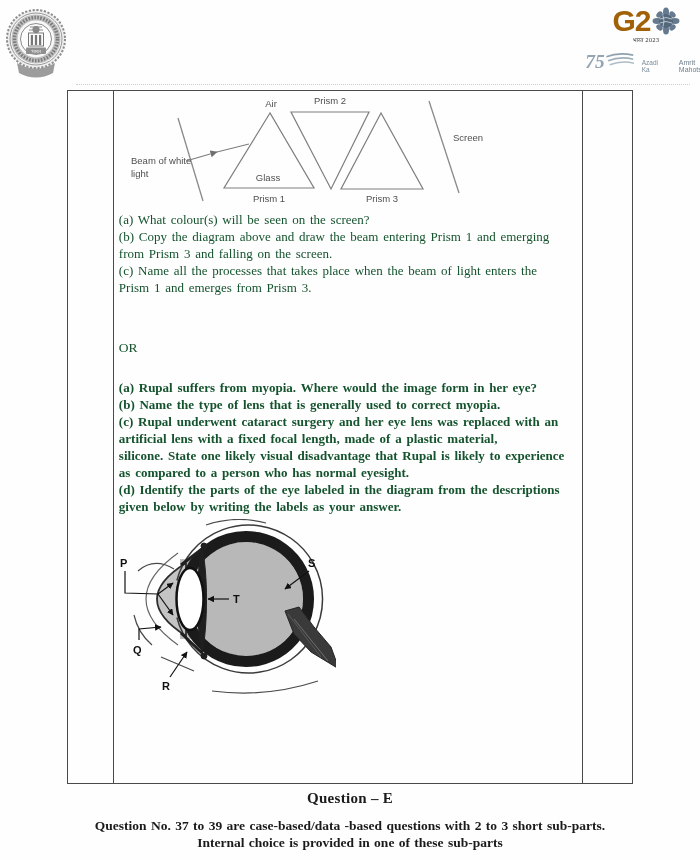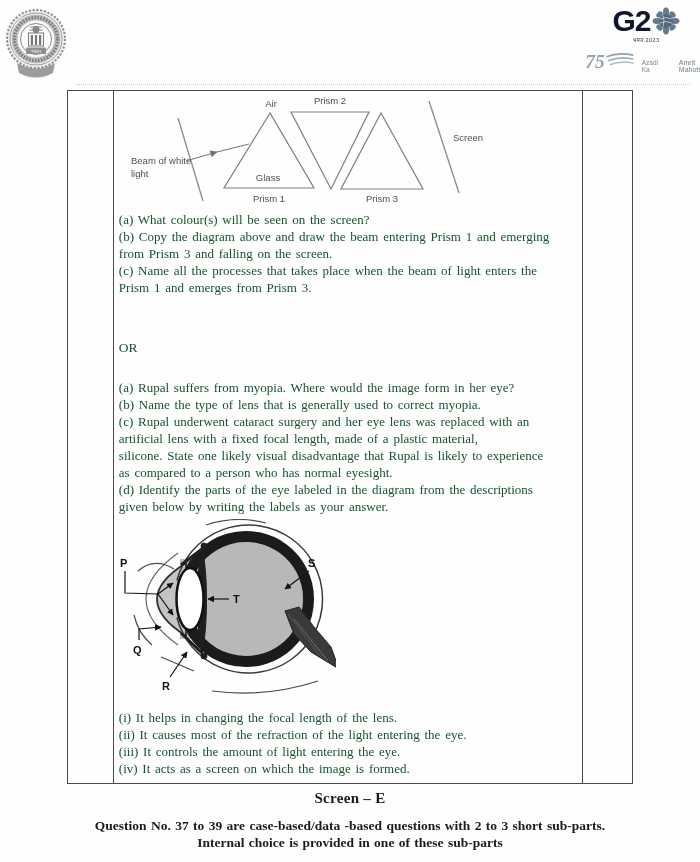--- a/index.html
+++ b/index.html
@@ -2,38 +2,38 @@
 <html><head>
 <meta charset="utf-8">
 <style>
   html,body{margin:0;padding:0;background:#ffffff;}
   .page{position:relative;width:700px;height:862px;background:#fefefe;overflow:hidden;
         font-family:"Liberation Serif",serif;color:#161616;}
   
   .cbse-logo{position:absolute;left:5px;top:3px;width:62px;height:80px;}
   .g20-block{position:absolute;left:598px;top:6px;width:96px;display:flex;flex-direction:column;align-items:center;}
   .g20-row{display:flex;align-items:center;gap:1px;}
-  .g20-text{font-family:"Liberation Sans",sans-serif;font-weight:bold;font-size:30px;line-height:30px;color:#0f172a;letter-spacing:-1px;}
+  .g20-text{font-family:"Liberation Sans",sans-serif;font-weight:bold;font-size:30px;line-height:30px;color:#a16207;letter-spacing:-1px;}
   .g20-sub{font-family:"DejaVu Sans",sans-serif;font-size:5.5px;color:#3c3c3c;filter:blur(.4px);margin-top:0;max-width:60px;overflow:hidden;white-space:nowrap;}
   .azadi{margin-top:3px;display:flex;flex-direction:row;align-items:flex-end;}
   .azadi-line1{font-family:"Liberation Sans",sans-serif;font-size:6.5px;color:#7a8a97;margin-top:-2px;margin-left:8px;filter:blur(.2px);}
   .azadi-line2{font-family:"Liberation Sans",sans-serif;font-size:7px;color:#6d7e8c;margin-left:16px;margin-top:-1px;filter:blur(.2px);}
   
   .scan-line{position:absolute;left:76px;top:84px;width:614px;border-top:1px dotted #cccccc;}
   
   .qtable{position:absolute;left:67px;top:90px;width:566px;height:694px;border:1.2px solid #4a4a4a;
           display:flex;box-sizing:border-box;}
   .col-num{width:46px;border-right:1px solid #4a4a4a;box-sizing:border-box;}
   .col-main{width:470px;position:relative;box-sizing:border-box;}
   .col-marks{width:50px;border-left:1px solid #4a4a4a;box-sizing:border-box;}
   .prism-svg{position:absolute;left:0;top:2px;}
   .tblock{position:absolute;left:5px;white-space:pre;font-size:13px;line-height:17px;word-spacing:1.5px;color:#14532d;}
   .t1{top:120px;}
   .or{top:248px;font-weight:normal;font-size:13.5px;}
-  .t2{top:288px;}
+  .t2{top:288px;font-weight:bold;}
   .t3{top:618px;}
   .eye-svg{position:absolute;left:2px;top:428px;}
   
   .section-title{position:absolute;left:0;top:790px;width:700px;text-align:center;
                  font-weight:bold;font-size:15px;color:#1b1b1b;letter-spacing:.3px;}
   .section-note{position:absolute;left:0;top:818px;width:700px;text-align:center;white-space:pre-line;
                 font-weight:bold;font-size:13.5px;line-height:16.5px;color:#1b1b1b;word-spacing:1px;}
   .dlabel{font-family:"Liberation Sans",sans-serif;font-size:9.5px;fill:#4f4f4f;}
   .eyelabel{font-family:"Liberation Sans",sans-serif;font-size:11px;font-weight:bold;fill:#101010;}
 </style>
@@ -189,25 +189,21 @@
           <line x1="193" y1="52" x2="169" y2="70" marker-end="url(#ah)"></line>
           <line x1="113" y1="80" x2="92" y2="80" marker-end="url(#ah)"></line>
         </g>
         <text x="4" y="48" class="eyelabel">P</text>
         <text x="17" y="135" class="eyelabel">Q</text>
         <text x="46" y="171" class="eyelabel">R</text>
         <text x="192" y="48" class="eyelabel">S</text>
         <text x="117" y="84" class="eyelabel">T</text>
       </svg>
 
-      <div class="tblock t3">(i) It helps in changing the focal length of the lens.
-(ii) It causes most of the refraction of the light entering the eye.
-(iii) It controls the amount of light entering the eye.
-(iv) It acts as a screen on which the image is formed.</div>
     </div>
     <div class="col-marks"></div>
   </div>
 
-  <div class="section-title">Screen – E</div>
+  <div class="section-title">Question – E</div>
   <div class="section-note">Question No. 37 to 39 are case-based/data -based questions with 2 to 3 short sub-parts.
 Internal choice is provided in one of these sub-parts</div>
 
 </div>
 
 </body></html>

